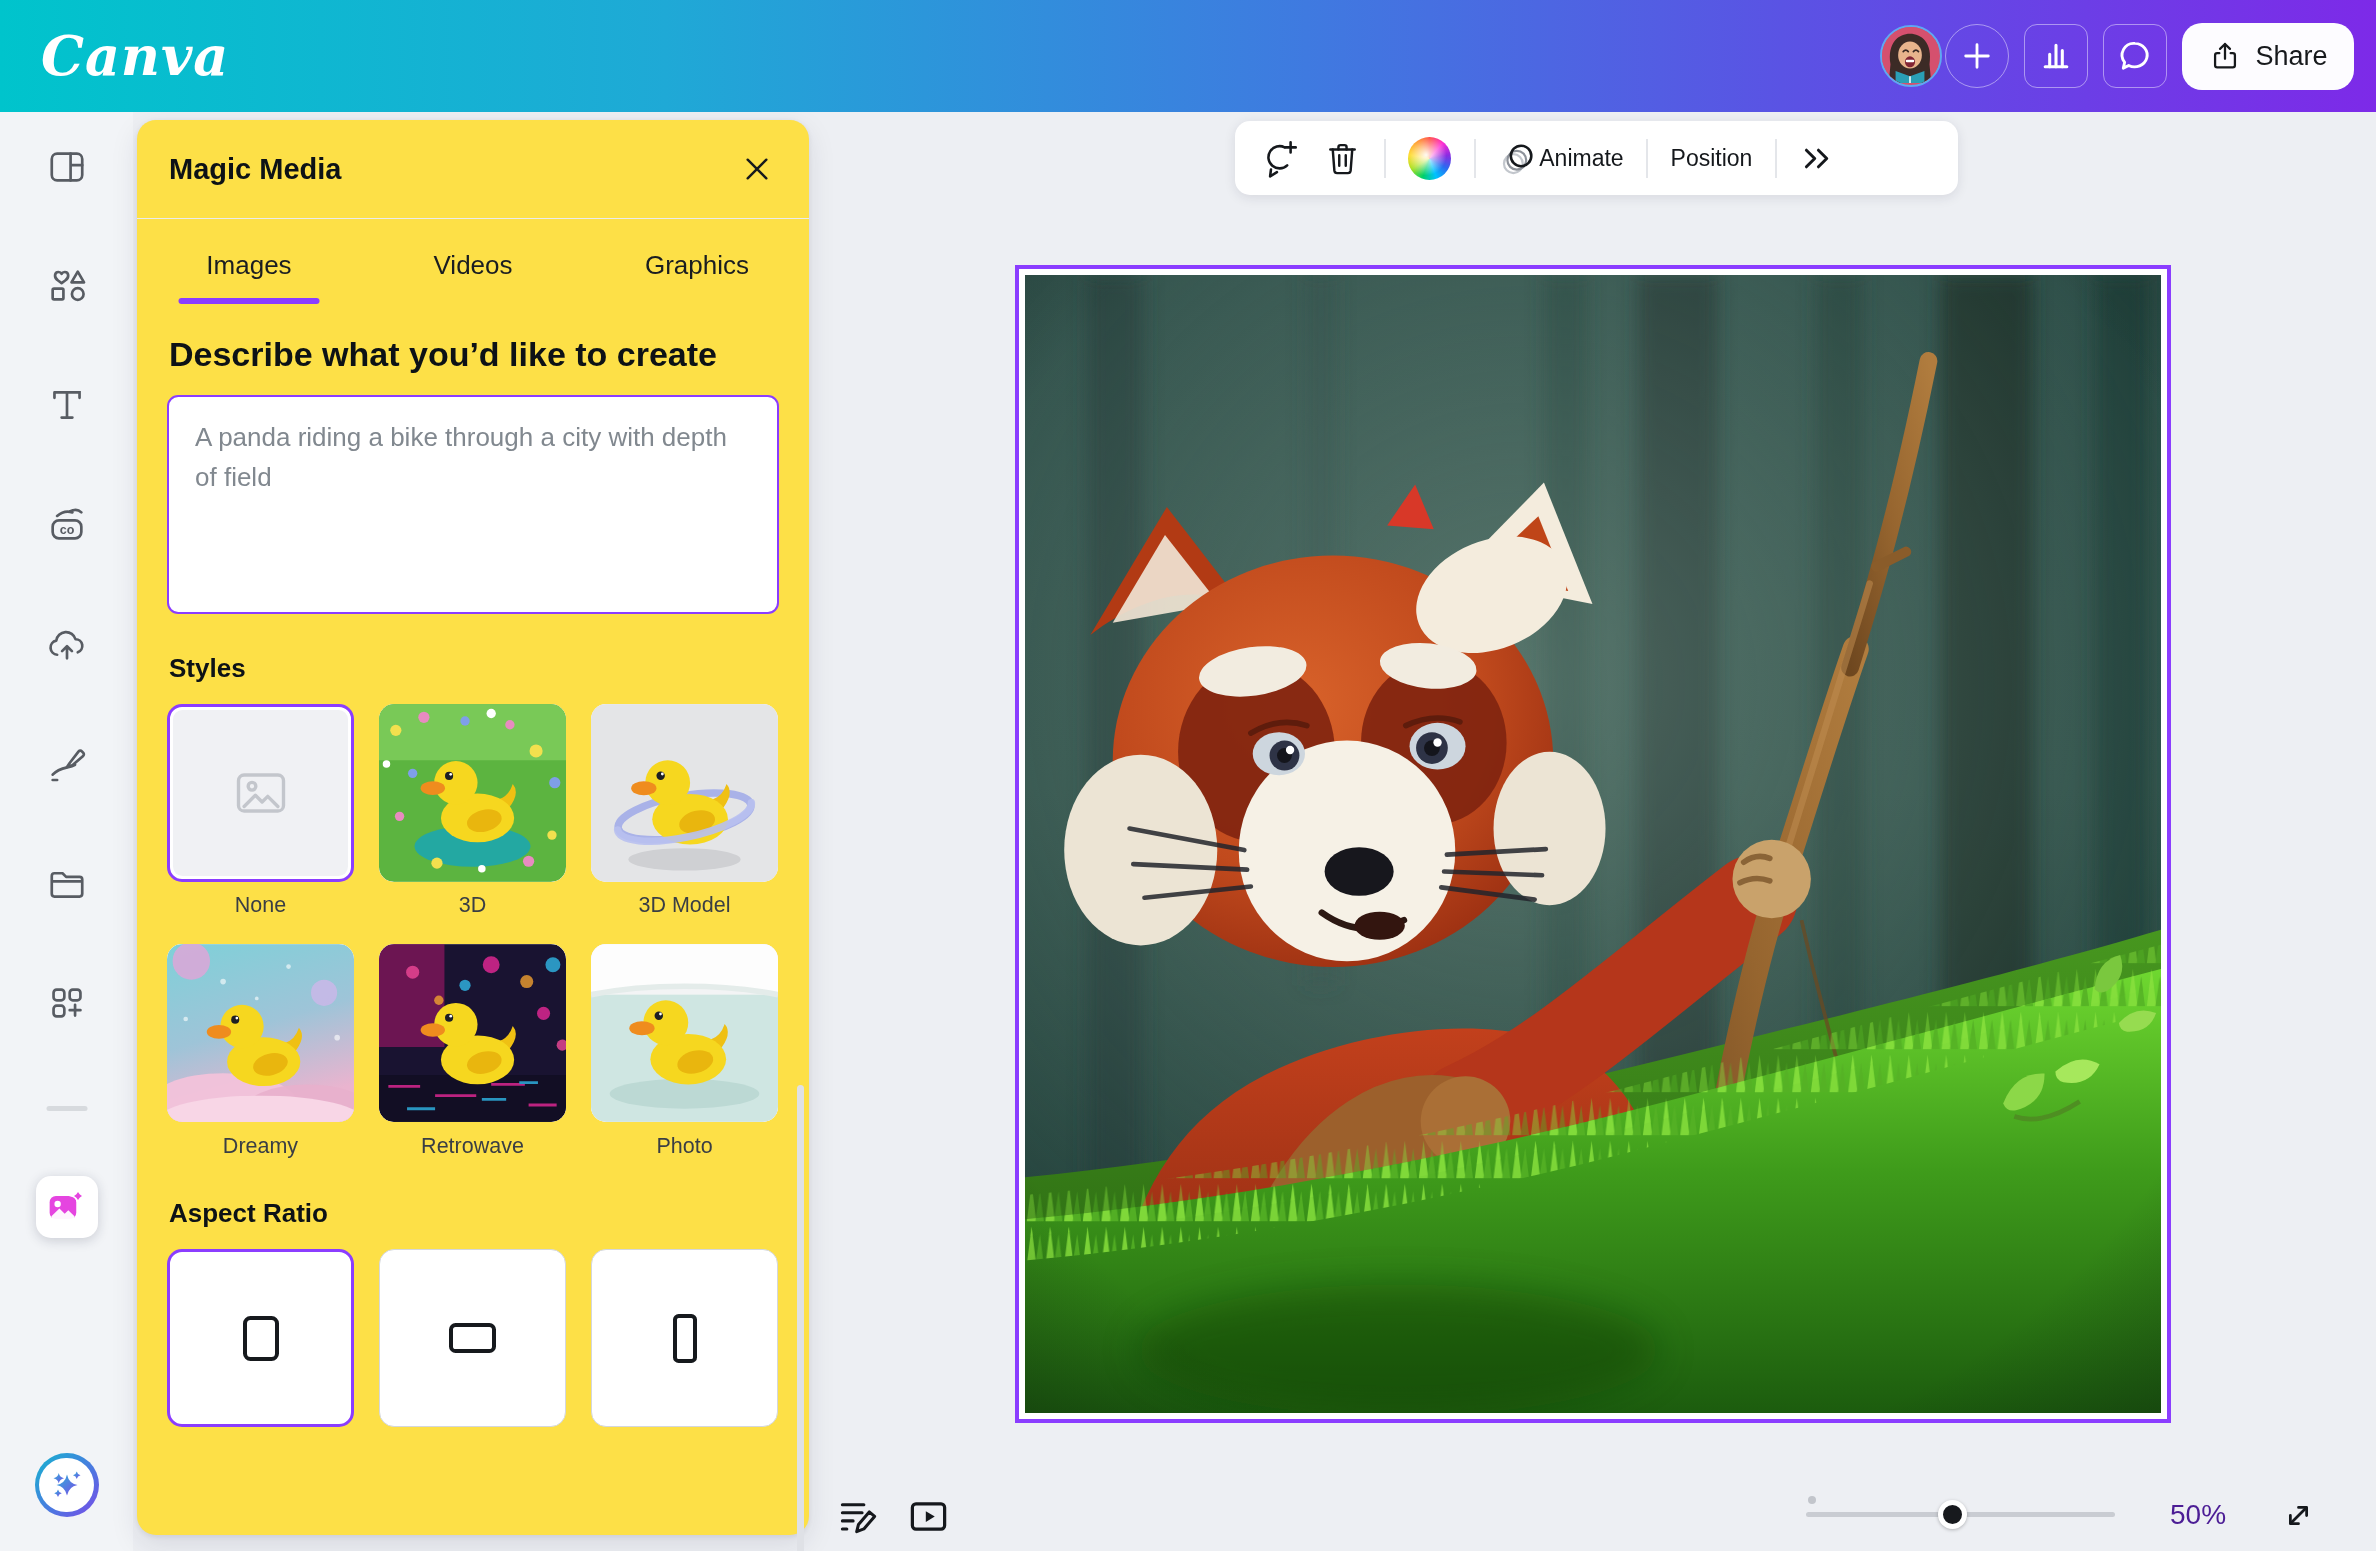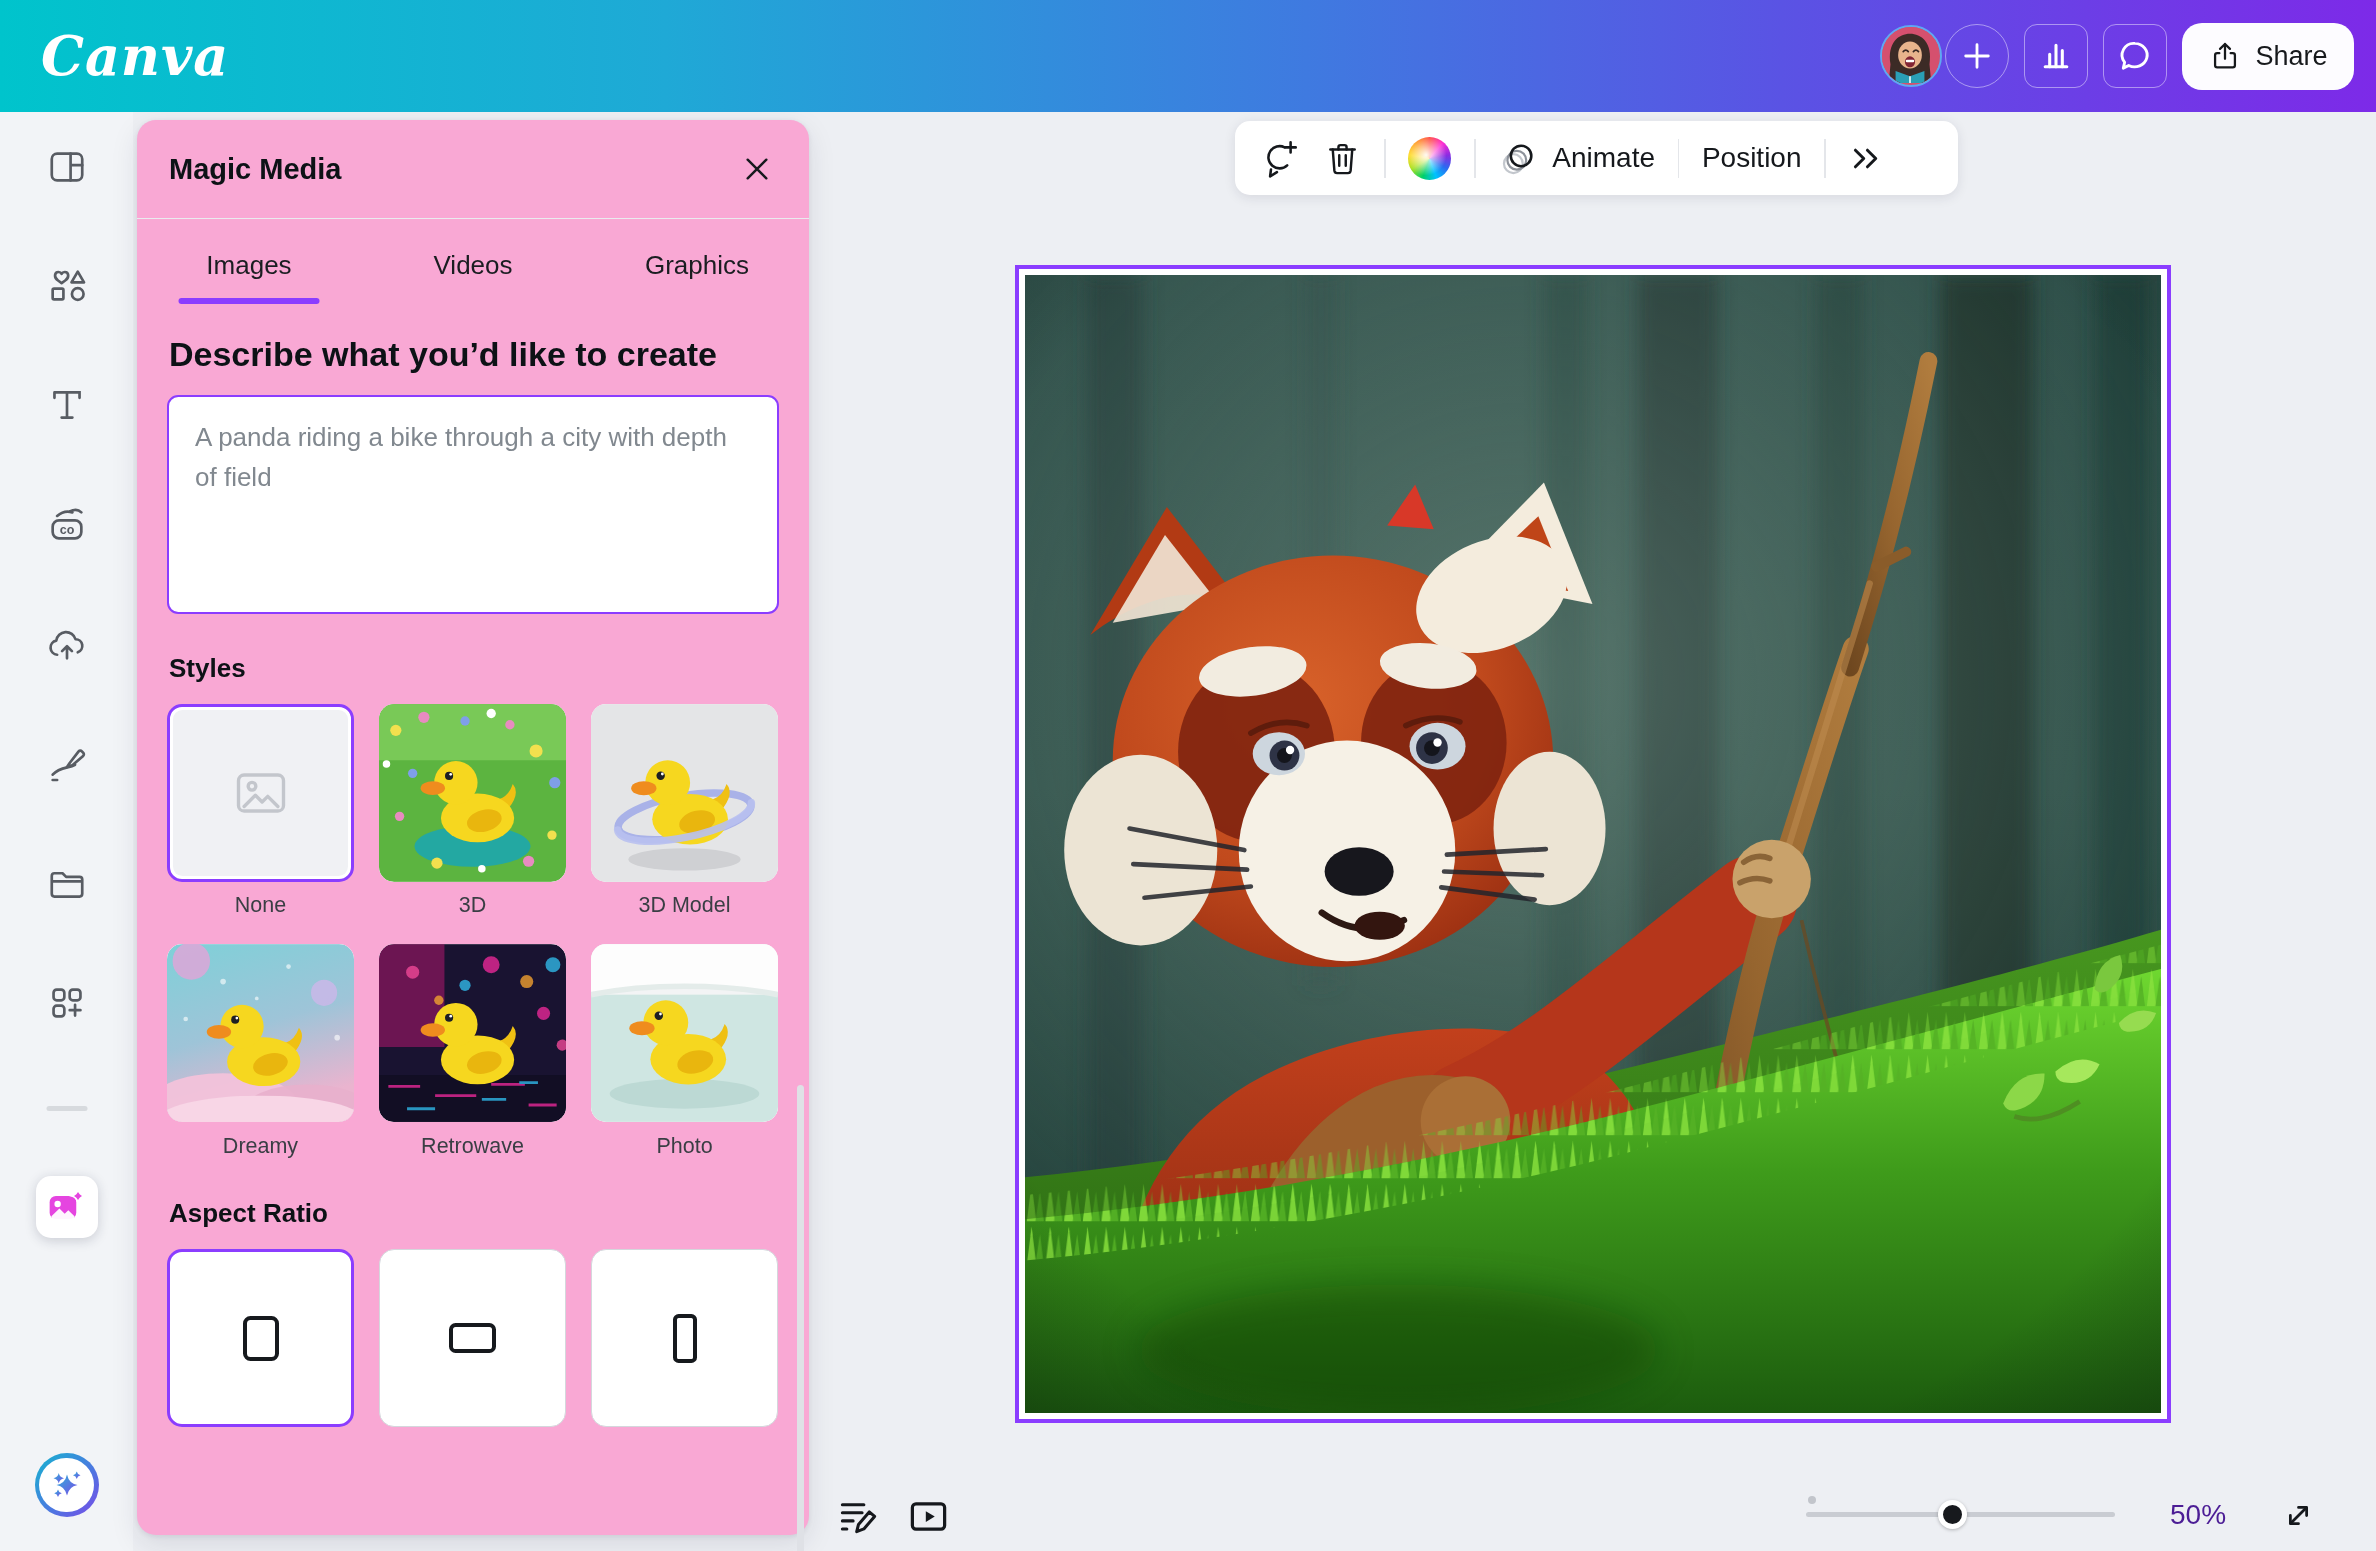--- a/index.html
+++ b/index.html
@@ -50,21 +50,21 @@
   }
   .ai-ring{
     width:64px;height:64px;border-radius:50%;
     background:linear-gradient(135deg,#14b6cf,#4a7ae0 55%,#7a4ae8);
     padding:4.7px; display:flex;
   }
   .ai-inner{ width:100%;height:100%;border-radius:50%;background:#fff;display:flex;align-items:center;justify-content:center; }
   
   .panel{
     position:absolute; left:137px; top:120px; width:672px; height:1415px;
-    background:#f9a8d4; border-radius:19px;
+    background:#fde047; border-radius:19px;
     box-shadow:0 9.4px 28px rgba(25,30,60,.10), 0 1.9px 5.6px rgba(25,30,60,.08);
     z-index:20;
   }
   .panel-header{
     height:99px; display:flex; align-items:center; padding:0 32px;
     border-bottom:1.9px solid #e9ebee;
   }
   .panel-title{ font-size:29px; font-weight:bold; color:#0d1216; }
   .close-btn{ margin-left:auto; width:41px;height:41px; display:flex;align-items:center;justify-content:center; cursor:pointer; background:none;border:none;}
   .tabs{ display:flex; height:92px; align-items:center; }
@@ -96,21 +96,21 @@
   .shape-square{ width:36px; height:45px; border:4.7px solid #16191d; border-radius:7.5px; }
   .shape-landscape{ width:47px; height:30px; border:4.7px solid #16191d; border-radius:6.6px; }
   .shape-portrait{ width:24px; height:49px; border:4.7px solid #16191d; border-radius:5.6px; }
   .panel-scrollbar{ position:absolute; right:4.7px; top:965px; width:7.5px; height:525px; border-radius:3.7px; background:#dfe1e6; }
   
   .canvas-toolbar{
     position:absolute; left:1235px; top:121px; height:74px; width:723px;
     background:#ffffff; border-radius:15px; box-shadow:0 2.8px 11.2px rgba(25,30,60,.10);
     display:flex; align-items:center; padding:0 24px; gap:22.5px; z-index:10;
   }
-  .tb-btn{ background:none; border:none; display:flex; align-items:center; gap:13px; font-size:28px; color:#15181c; cursor:pointer; font-family:inherit; }
+  .tb-btn{ background:none; border:none; display:flex; align-items:center; font-size:23px; color:#15181c; cursor:pointer; font-family:inherit; }
   .tb-div{ width:1.9px; height:39px; background:#e4e6ea; flex:none; }
   .color-wheel{
     width:43px; height:43px; border-radius:50%;
     background:
       radial-gradient(circle at 42% 42%, rgba(255,255,255,.95), rgba(255,255,255,0) 58%),
       conic-gradient(#ff3b30,#ff2fd2,#8a2be2,#2b6bf0,#00c2ff,#00d06a,#a8e020,#ffd60a,#ff8c00,#ff3b30);
   }
   
   .canvas-frame{
     position:absolute; left:1015px; top:265px; width:1156px; height:1158px;

